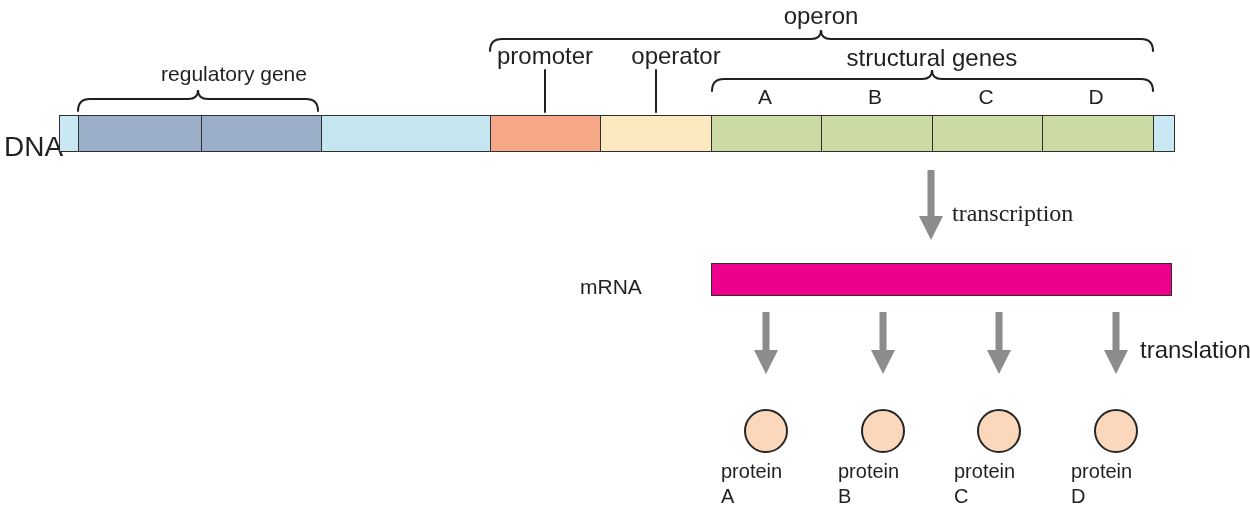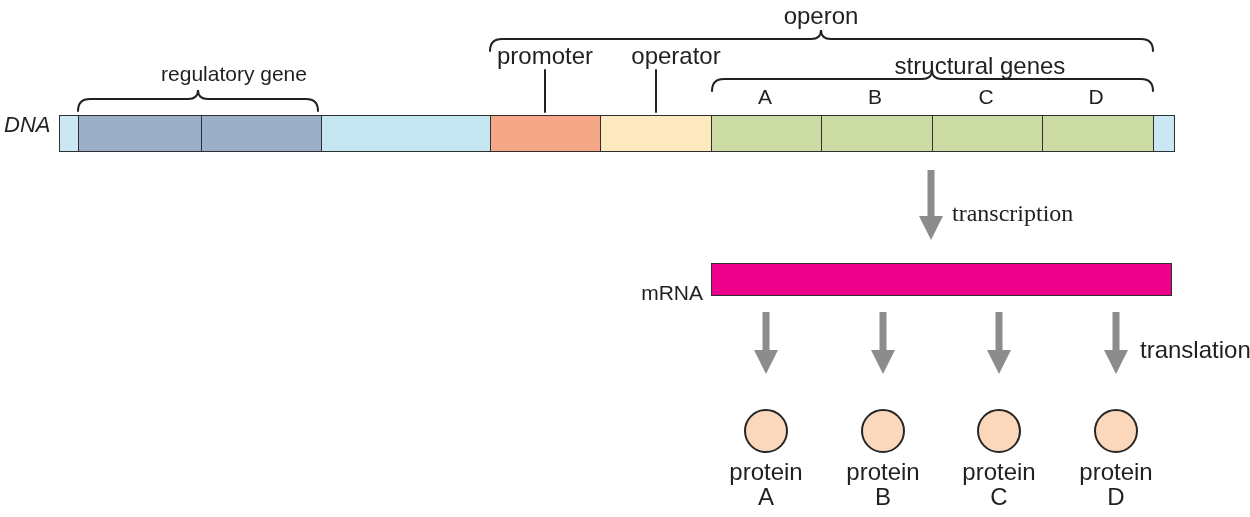--- a/index.html
+++ b/index.html
@@ -21,69 +21,69 @@
   #mrna-bar{
     position:absolute;left:711px;top:263px;width:459px;height:31px;
     border:1.5px solid #2f2f2f;
   }
   
   .protein-circle{
     position:absolute;width:44px;height:44px;border-radius:50%;
     background:#fbd8bb;border:2px solid #262626;box-sizing:border-box;top:409px;
   }
   .protein-label{position:absolute;top:459px;width:90px;margin-left:-45px;
-    text-align:center;font-size:24px;line-height:25px;}
+    text-align:left;font-size:20px;line-height:25px;}
   .arrow{position:absolute;}
   svg{display:block;}
   .f20{font-size:24px;}
   .f21{font-size:21px;}
 </style>
 </head>
 <body>
 
 <svg class="abs" style="left:0;top:0;" width="1250" height="160" viewBox="0 0 1250 160" fill="none" stroke="#231f20" stroke-width="2" stroke-linecap="round">
   <path d="M 490,51 Q 490,39 502,39 L 811,39 Q 821,39 821,30 Q 821,39 831,39 L 1141,39 Q 1153,39 1153,51"></path>
   <path d="M 712,91 Q 712,79 724,79 L 922,79 Q 932,79 932,70 Q 932,79 942,79 L 1141,79 Q 1153,79 1153,91"></path>
   <path d="M 78,111 Q 78,99 90,99 L 188,99 Q 198,99 198,90 Q 198,99 208,99 L 306,99 Q 318,99 318,111"></path>
   <line x1="545" y1="70" x2="545" y2="112"></line>
   <line x1="656" y1="70" x2="656" y2="112"></line>
 </svg>
 
 <div class="lbl ctr f20" style="left:821px;top:2px;">operon</div>
 <div class="lbl ctr f21" style="left:198px;top:62px;margin-left:36px;">regulatory gene</div>
 <div class="lbl ctr f20" style="left:545px;top:42px;text-align:right;">promoter</div>
 <div class="lbl ctr f20" style="left:676px;top:42px;">operator</div>
-<div class="lbl ctr f20" style="left:932px;top:52px;margin-left:48px;">structural genes</div>
+<div class="lbl ctr f20" style="left:932px;top:44px;">structural genes</div>
 <div class="lbl ctr f21" style="left:765px;top:85px;">A</div>
 <div class="lbl ctr f21" style="left:875px;top:85px;">B</div>
 <div class="lbl ctr f21" style="left:986px;top:85px;">C</div>
 <div class="lbl ctr f21" style="left:1096px;top:85px;">D</div>
 
-<div class="lbl" style="left:4px;top:112px;font-size:22px;font-style:italic;">DNA</div>
+<div class="lbl" style="left:4px;top:131px;font-size:28px;">DNA</div>
 <div id="dna-bar">
     <div class="seg" style="width: 18px; background: rgb(201, 232, 243);"></div>
     <div class="seg" style="width: 123px; background: rgb(155, 176, 200);"></div>
     <div class="seg" style="width: 120px; background: rgb(155, 176, 200);"></div>
     <div class="seg" style="width: 169px; background: rgb(196, 230, 241);"></div>
     <div class="seg" style="width: 110px; background: rgb(245, 167, 136);"></div>
     <div class="seg" style="width: 111px; background: rgb(253, 233, 192);"></div>
     <div class="seg" style="width: 110px; background: rgb(204, 218, 164);"></div>
     <div class="seg" style="width: 111px; background: rgb(204, 218, 164);"></div>
     <div class="seg" style="width: 110px; background: rgb(204, 218, 164);"></div>
     <div class="seg" style="width: 111px; background: rgb(204, 218, 164);"></div>
     <div class="seg" style="width: 21px; background: rgb(201, 232, 243);"></div>
   </div>
 
 <svg class="arrow" style="left:918px;top:170px;" width="26" height="70" viewBox="0 0 26 70">
   <rect x="9.5" y="0" width="7" height="48" fill="#8a8c8e"></rect>
   <polygon points="1,46 25,46 13,70" fill="#8a8c8e"></polygon>
 </svg>
 <div class="lbl f20" style="left:952px;top:200px;font-family:Liberation Serif, serif;">transcription</div>
 
-<div class="lbl f21" style="left:580px;top:281px;width:123px;text-align:right;">mRNA</div>
+<div class="lbl f21" style="left:580px;top:275px;width:123px;text-align:left;">mRNA</div>
 <div id="mrna-bar" style="background: rgb(236, 0, 140);"></div>
 
 <svg class="arrow" style="left:753px;top:312px;" width="26" height="62" viewBox="0 0 26 62">
   <rect x="9.5" y="0" width="7" height="40" fill="#8a8c8e"></rect>
   <polygon points="1,38 25,38 13,62" fill="#8a8c8e"></polygon>
 </svg>
 <svg class="arrow" style="left:870px;top:312px;" width="26" height="62" viewBox="0 0 26 62">
   <rect x="9.5" y="0" width="7" height="40" fill="#8a8c8e"></rect>
   <polygon points="1,38 25,38 13,62" fill="#8a8c8e"></polygon>
 </svg>

